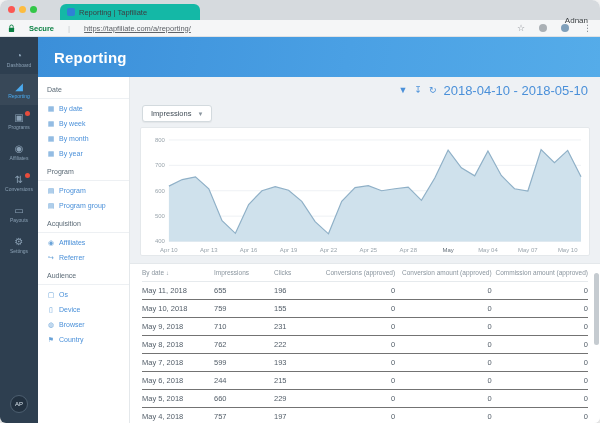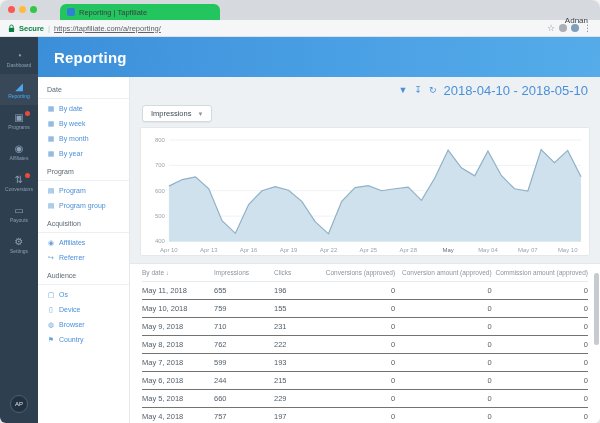--- a/index.html
+++ b/index.html
@@ -19,30 +19,30 @@
   
   .chrome-tabs {
     height: 20px; background: #d6dade;
     display: flex; align-items: flex-end; position: relative;
     flex: 0 0 auto;
   }
   .traffic { position: absolute; left: 8px; top: 6px; display: flex; gap: 4px; }
   .light { width: 7px; height: 7px; border-radius: 50%; }
   .light.red { background: #fc5753; } .light.yellow { background: #fdbc40; } .light.green { background: #33c748; }
   .tab {
-    margin-left: 60px; height: 16px; width: 160px;
-    background: #22c55e; border-radius: 6px 6px 0 0;
+    margin-left: 60px; height: 16px; width: 140px;
+    background: #14b8a6; border-radius: 6px 6px 0 0;
     display: flex; align-items: center; gap: 4px; padding: 0 7px;
   }
   .favicon { width: 8px; height: 8px; border-radius: 2px; background: #2f81d6; flex: 0 0 auto; }
   .tab-title { font-size: 7.5px; color: #3c4043; white-space: nowrap; overflow: hidden; }
   .profile { margin-left: auto; margin-right: 12px; align-self: center; font-size: 8px; color: #3c4043; margin-top: 21px; }
   .chrome-address {
     height: 17px; background: #f5f6f7; border-bottom: 1px solid #dfe2e5;
-    display: flex; align-items: center; padding: 0 8px; gap: 4px;
+    display: flex; align-items: center; padding: 0 8px; gap: 14px;
     flex: 0 0 auto;
   }
   .secure { font-size: 7.5px; color: #0b8043; font-weight: bold; }
   .url-sep { color: #c4c8cc; font-size: 8px; }
   .url { font-size: 7.5px; color: #5f6368; flex: 1; white-space: nowrap; overflow: hidden; text-decoration: underline; }
   .abar-icon { font-size: 9px; color: #8a8f94; line-height: 1; }
   .ext-dot { width: 8px; height: 8px; border-radius: 50%; background: #aab0b5; }
   .ext-dot.alt { background: #7f9fba; }
   
   .app { flex: 1; display: flex; min-height: 0; }

